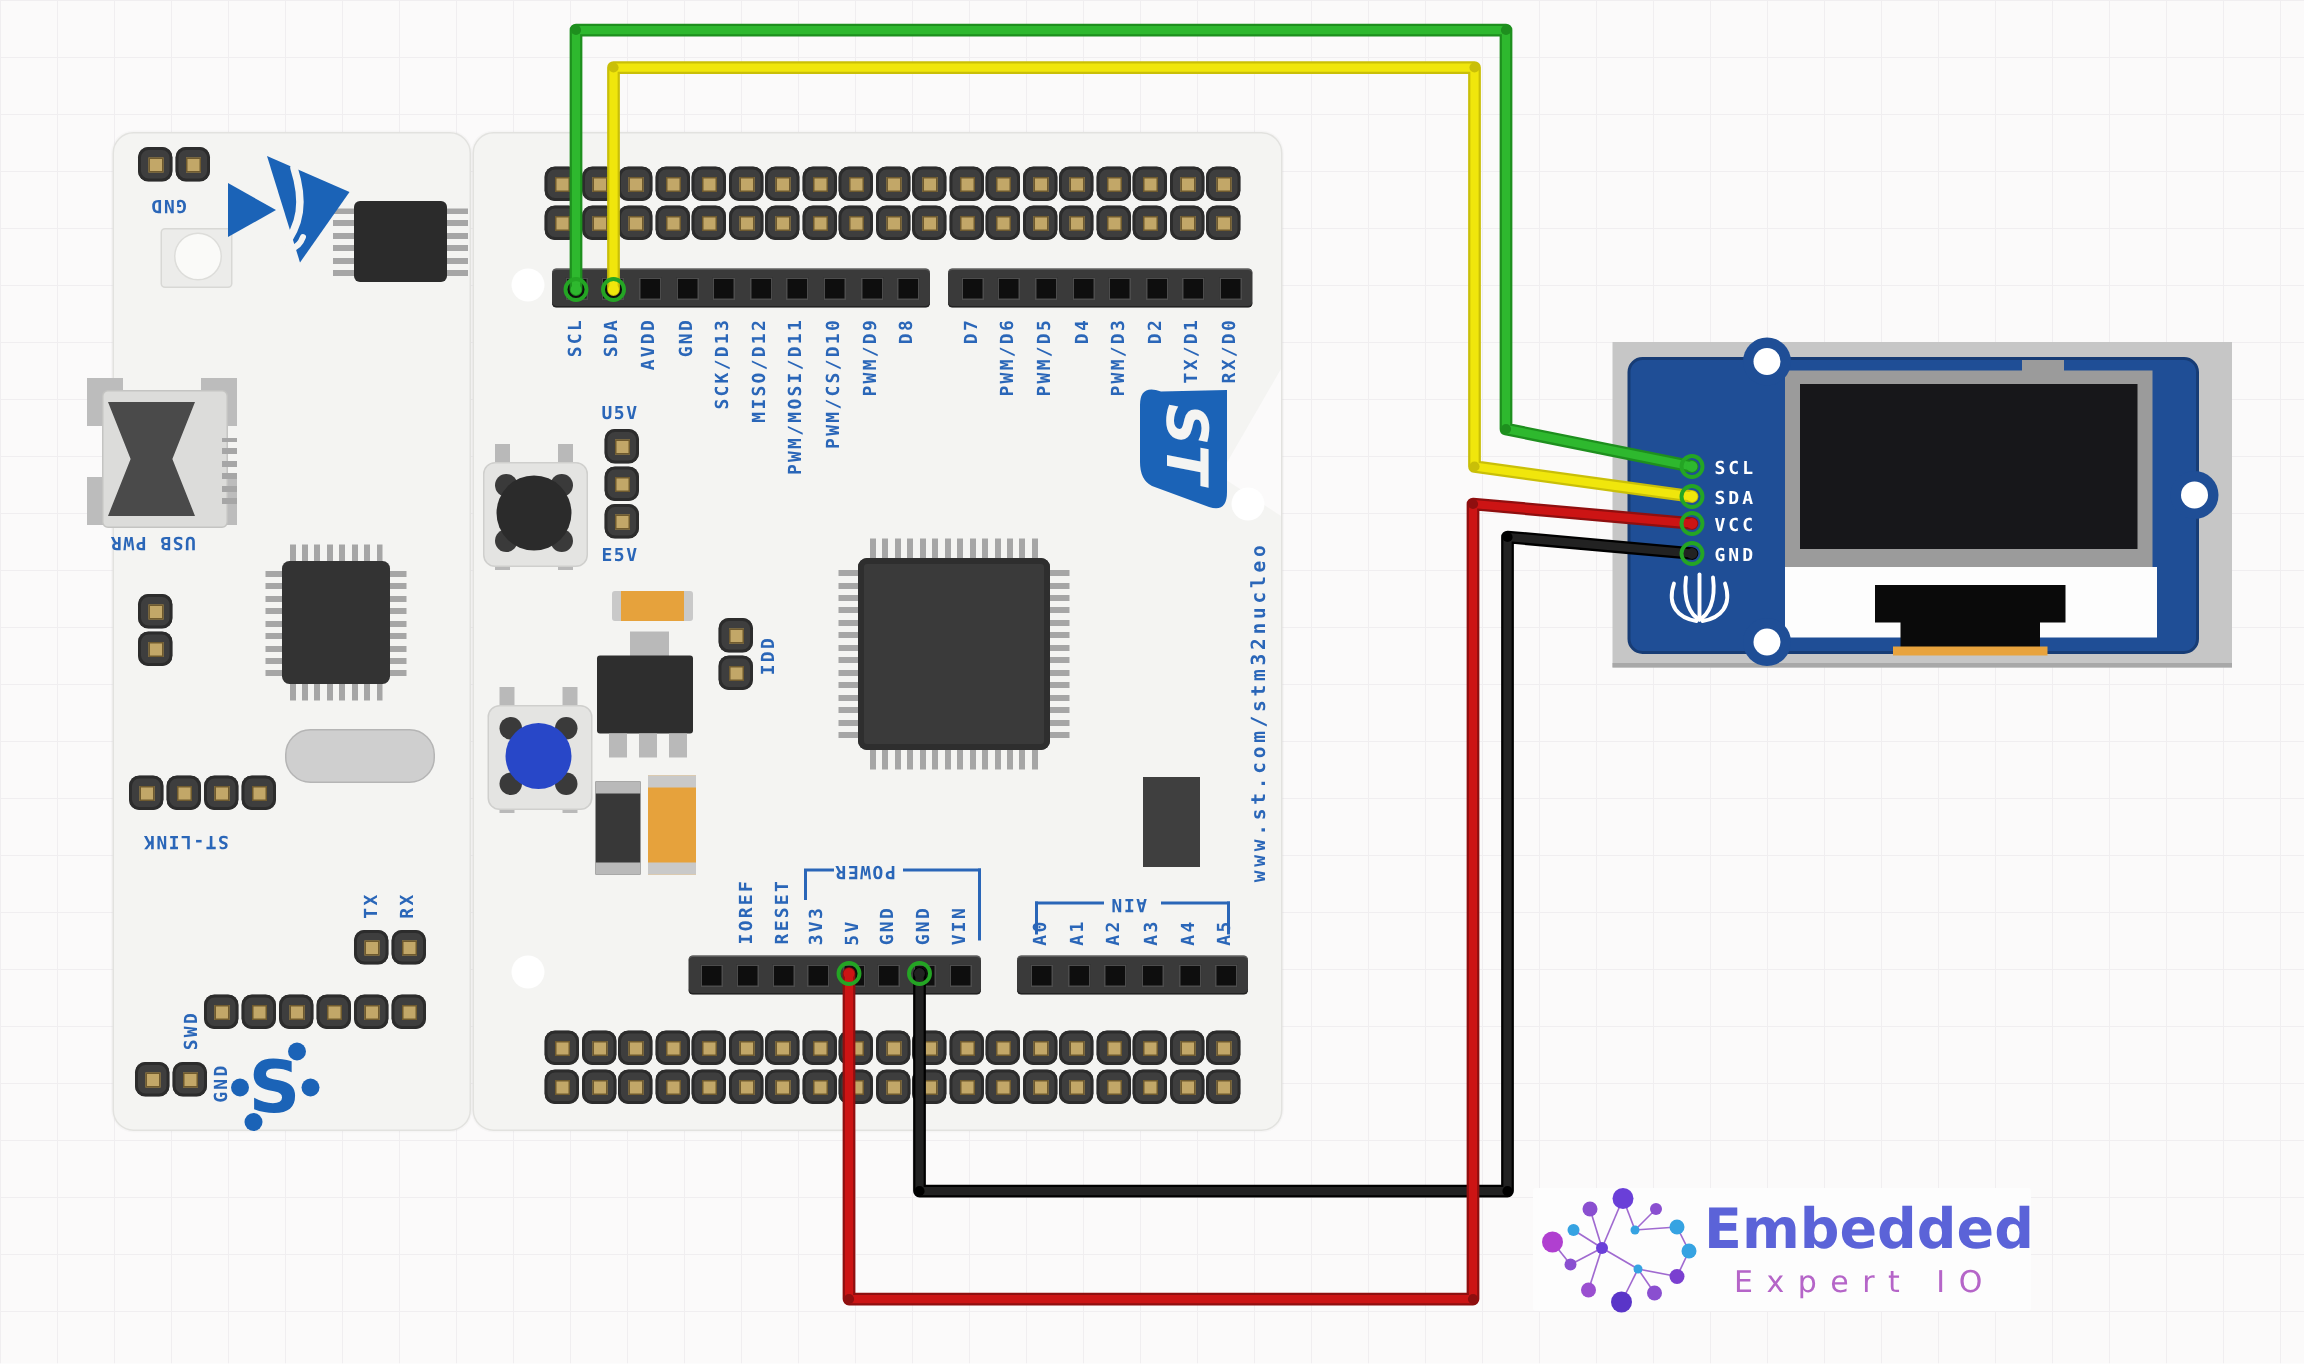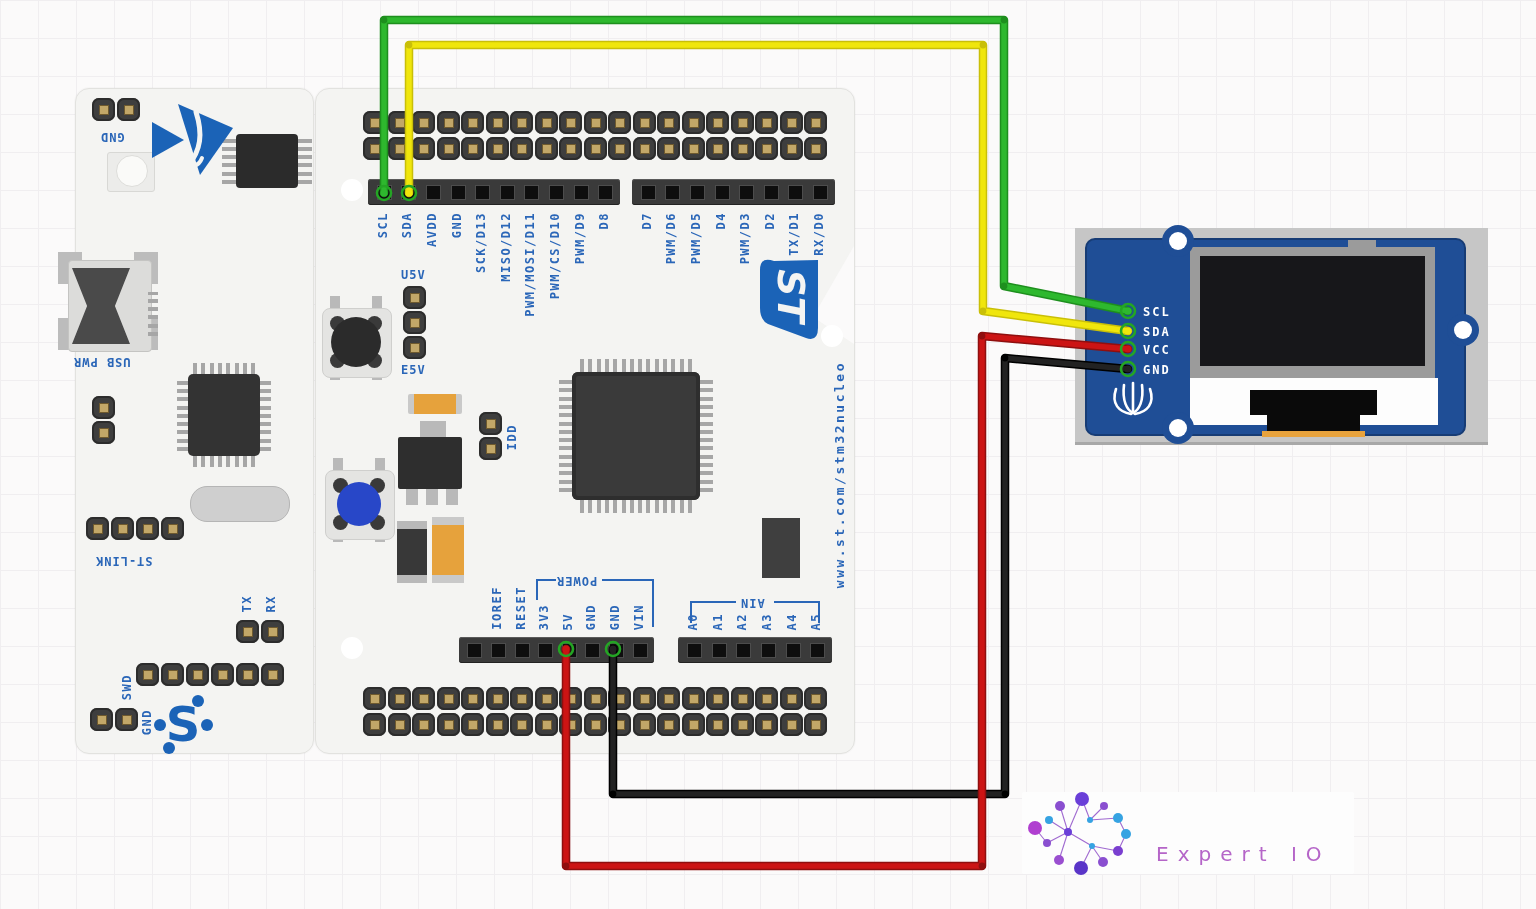--- a/index.html
+++ b/index.html
@@ -131,20 +131,21 @@
   <div class="cmp" style="left:432px;top:517px;width:32px;height:50px;background:#e6a23c;border-top:8px solid #c9c9c9;border-bottom:8px solid #c9c9c9;"></div>
 
   <div class="cmp" style="left:572px;top:372px;width:128px;height:128px;background:#3a3a3a;border-radius:6px;box-shadow:inset 0 0 0 4px #2e2e2e;"></div>
   <div class="leadsh" style="left:580px;top:359px;width:112px;height:13px;"></div>
   <div class="leadsh" style="left:580px;top:500px;width:112px;height:13px;"></div>
   <div class="leadsv" style="left:559px;top:380px;width:13px;height:112px;"></div>
   <div class="leadsv" style="left:700px;top:380px;width:13px;height:112px;"></div>
   <div class="cmp" style="left:762px;top:518px;width:38px;height:60px;background:#3f3f3f;"></div>
 
   <div id="logo-box"></div>
+  <div id="logo-title">Embedded</div>
   <div id="logo-sub">Expert IO</div>
 
   <svg class="overlay lyr3" width="1536" height="909">
     <polygon points="854,246 854,344 813,317" fill="#fbfafa"></polygon>
     <circle cx="352" cy="190" r="11" fill="#ffffff"></circle>
     <circle cx="352" cy="648" r="11" fill="#ffffff"></circle>
     <circle cx="832" cy="336" r="11" fill="#ffffff"></circle>
 
     <g>
       <circle cx="1178" cy="241" r="16" fill="#1f4e96"></circle>

